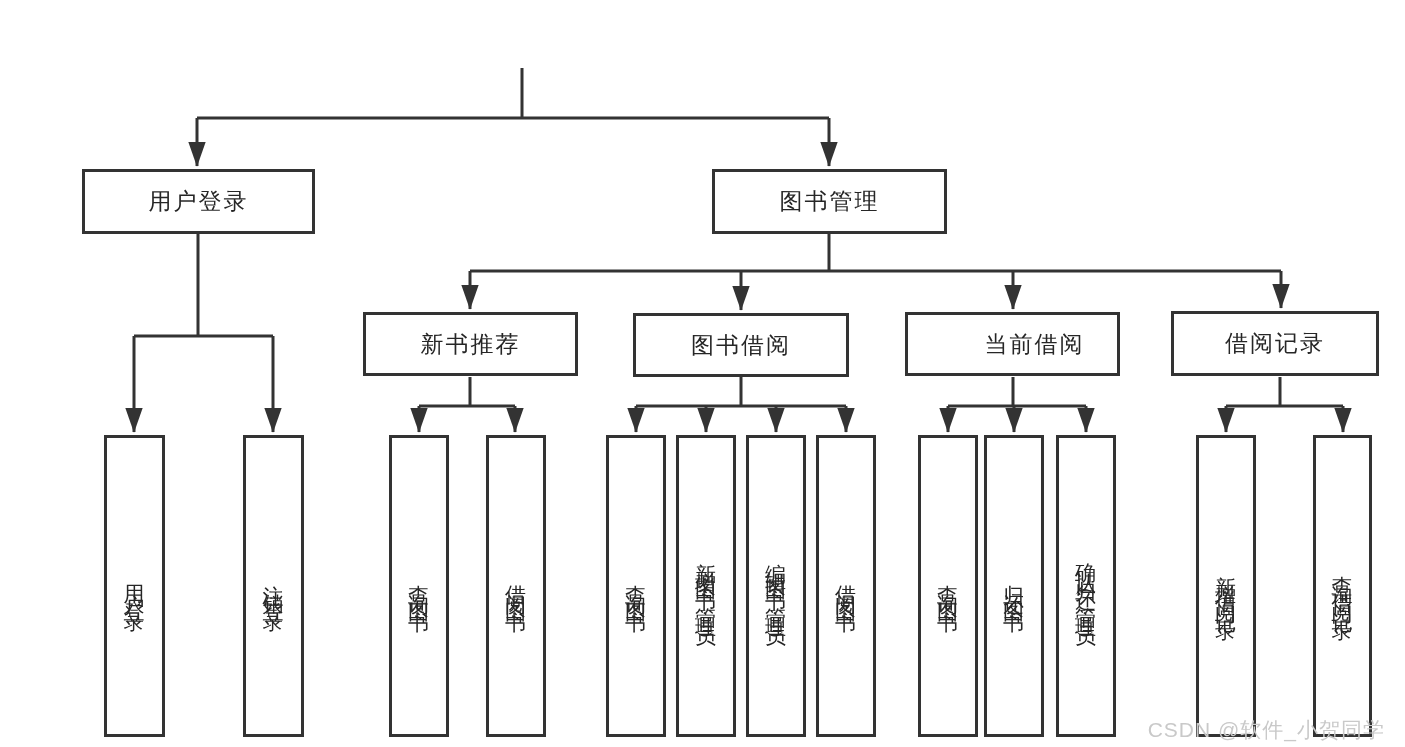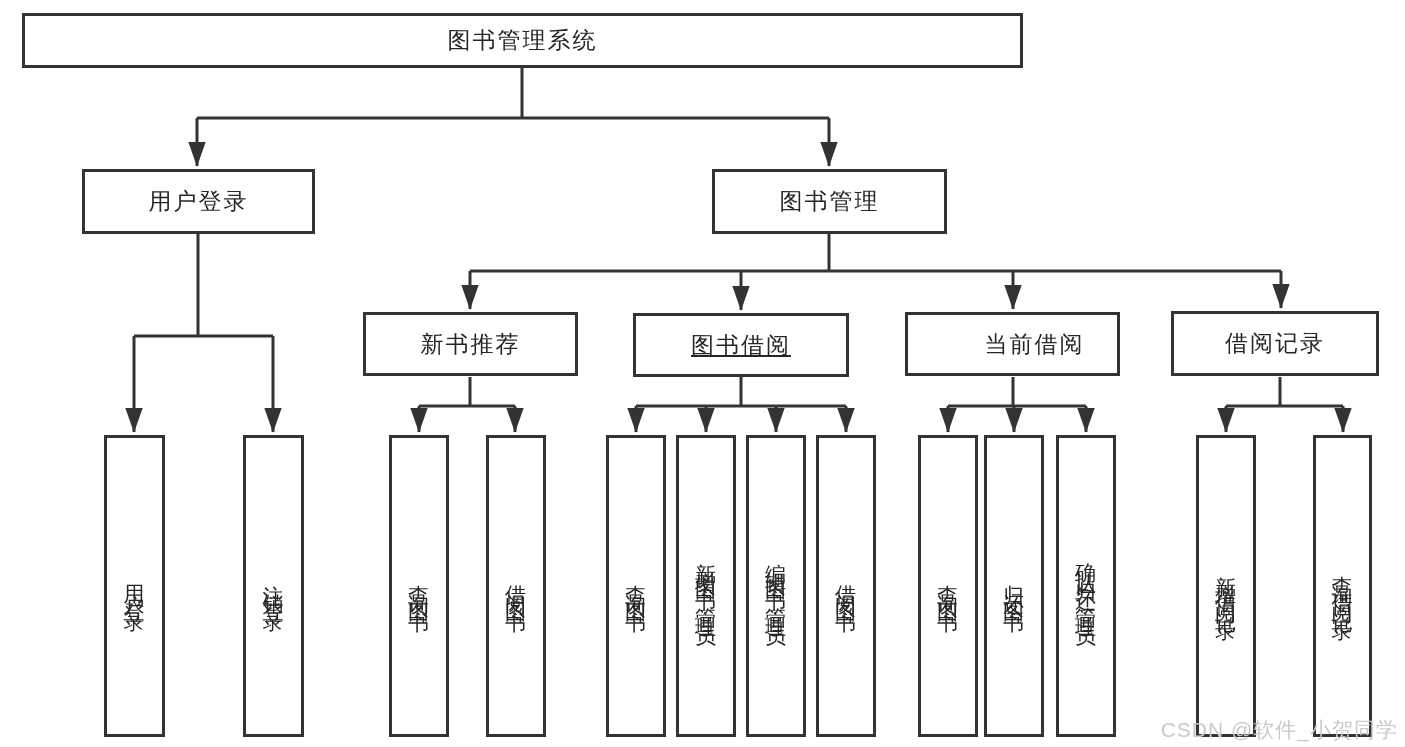--- a/index.html
+++ b/index.html
@@ -36,40 +36,40 @@
     font-size: 21px;
     letter-spacing: 9px;
     top: 435px;
     height: 302px;
   }
   
   #n-root { left: 22px;  top: 13px;  width: 1001px; height: 55px; }
   #n-l2a  { left: 82px;  top: 169px; width: 233px;  height: 65px; }
   #n-l2b  { left: 712px; top: 169px; width: 235px;  height: 65px; }
   #n-l3a  { left: 363px; top: 312px; width: 215px;  height: 64px; }
-  #n-l3b  { left: 633px; top: 313px; width: 216px;  height: 64px; text-decoration: underline; }
+  #n-l3b  { left: 633px; top: 313px; width: 216px;  height: 64px; }
   #n-l3c  { left: 905px; top: 312px; width: 215px;  height: 64px; padding-left: 44px; }
   #n-l3d  { left: 1171px;top: 311px; width: 208px;  height: 65px; }
   
   #f0  { left: 104px;  width: 61px; }
   #f1  { left: 243px;  width: 61px; }
   #f2  { left: 389px;  width: 60px; }
   #f3  { left: 486px;  width: 60px; }
   #f4  { left: 606px;  width: 60px; }
   #f5  { left: 676px;  width: 60px; }
   #f6  { left: 746px;  width: 60px; }
   #f7  { left: 816px;  width: 60px; }
   #f8  { left: 918px;  width: 60px; }
   #f9  { left: 984px;  width: 60px; }
   #f10 { left: 1056px; width: 60px; }
   #f11 { left: 1196px; width: 60px; }
   #f12 { left: 1313px; width: 59px; }
   .watermark {
     position: absolute;
-    right: 7px;
+    right: 20px;
     bottom: 3px;
     font-size: 21px;
     letter-spacing: 1px;
     color: #c9c9c9;
     white-space: nowrap;
   }
 </style>
 </head>
 <body>
 
@@ -106,21 +106,20 @@
       <path d="M776,406 V432"></path>
       <path d="M846,406 V432"></path>
       <path d="M948,406 V432"></path>
       <path d="M1014,406 V432"></path>
       <path d="M1086,406 V432"></path>
       <path d="M1226,406 V432"></path>
       <path d="M1343,406 V432"></path>
     </g>
   </svg>
 
-  <div class="node h" id="n-root">图书管理系统</div>
 
   <div class="node h" id="n-l2a">用户登录</div>
   <div class="node h" id="n-l2b">图书管理</div>
 
   <div class="node h" id="n-l3a">新书推荐</div>
   <div class="node h" id="n-l3b">图书借阅</div>
   <div class="node h" id="n-l3c">当前借阅</div>
   <div class="node h" id="n-l3d">借阅记录</div>
 
   <div class="node v" id="f0">用户登录</div>

